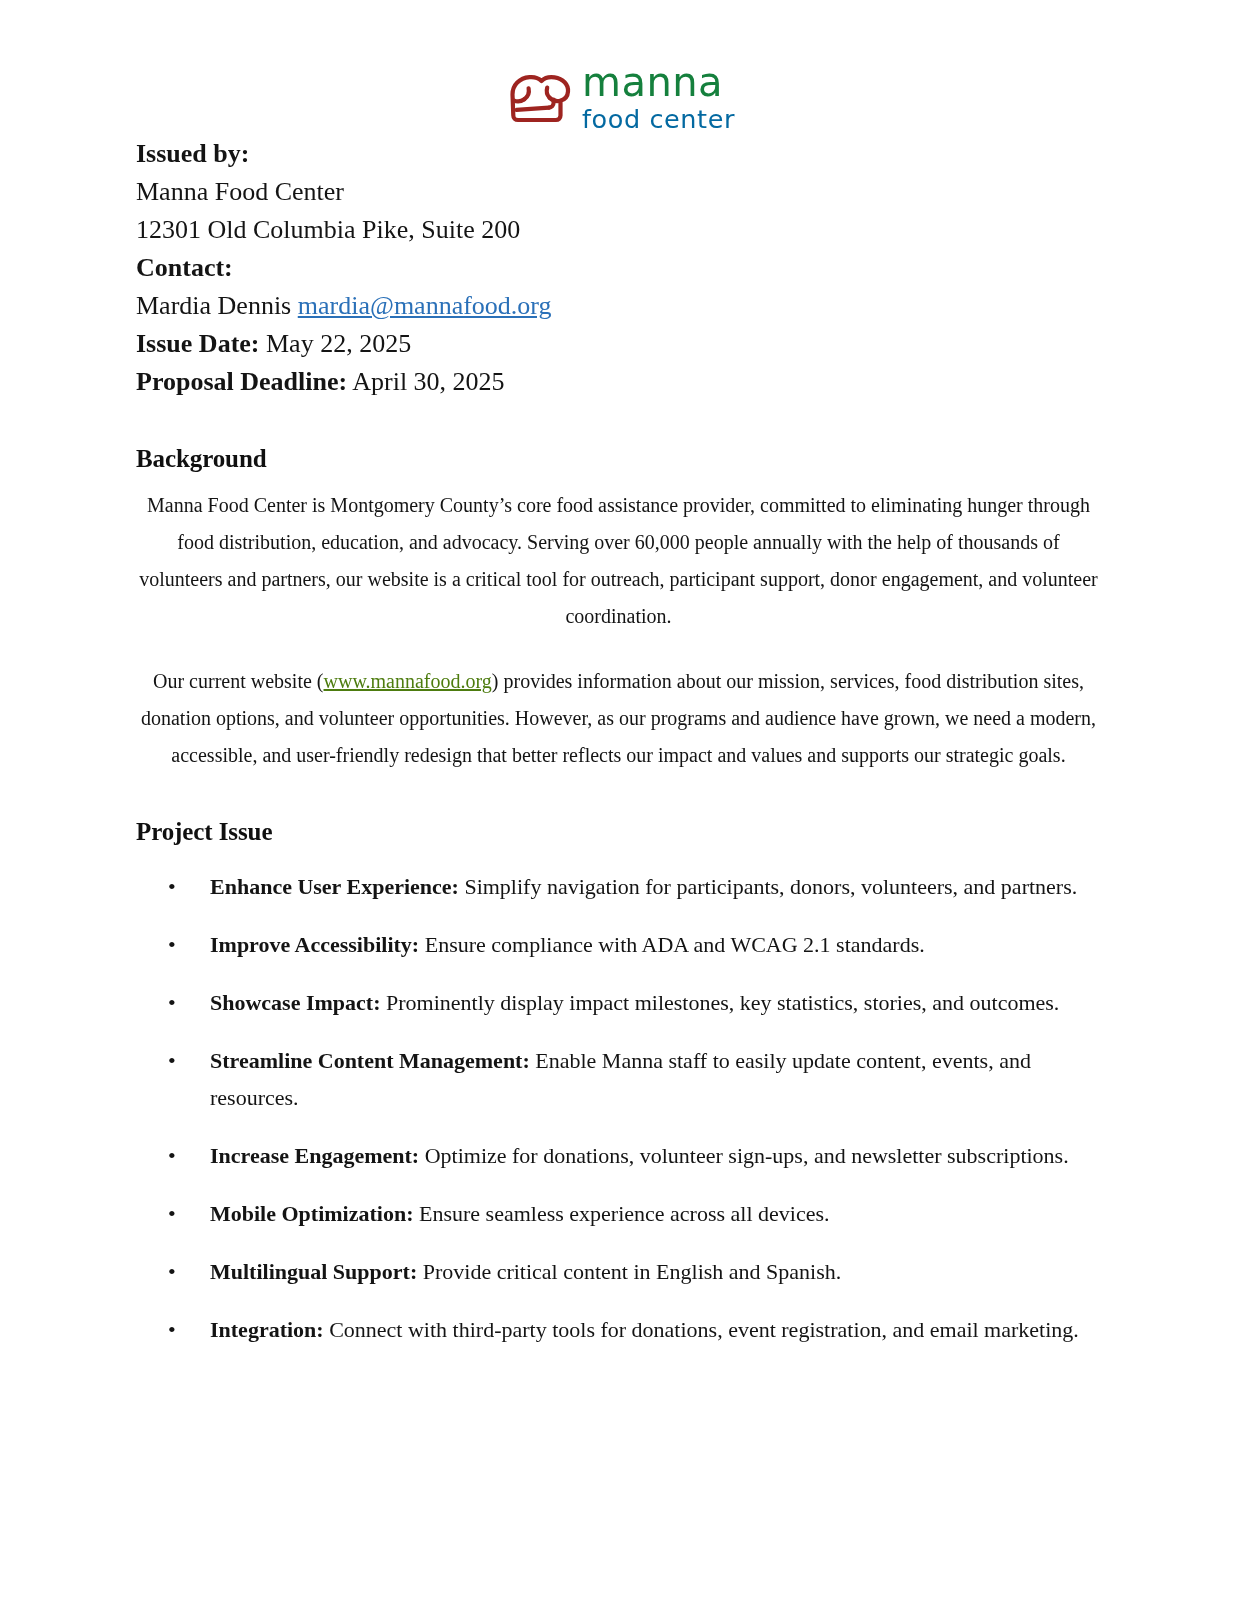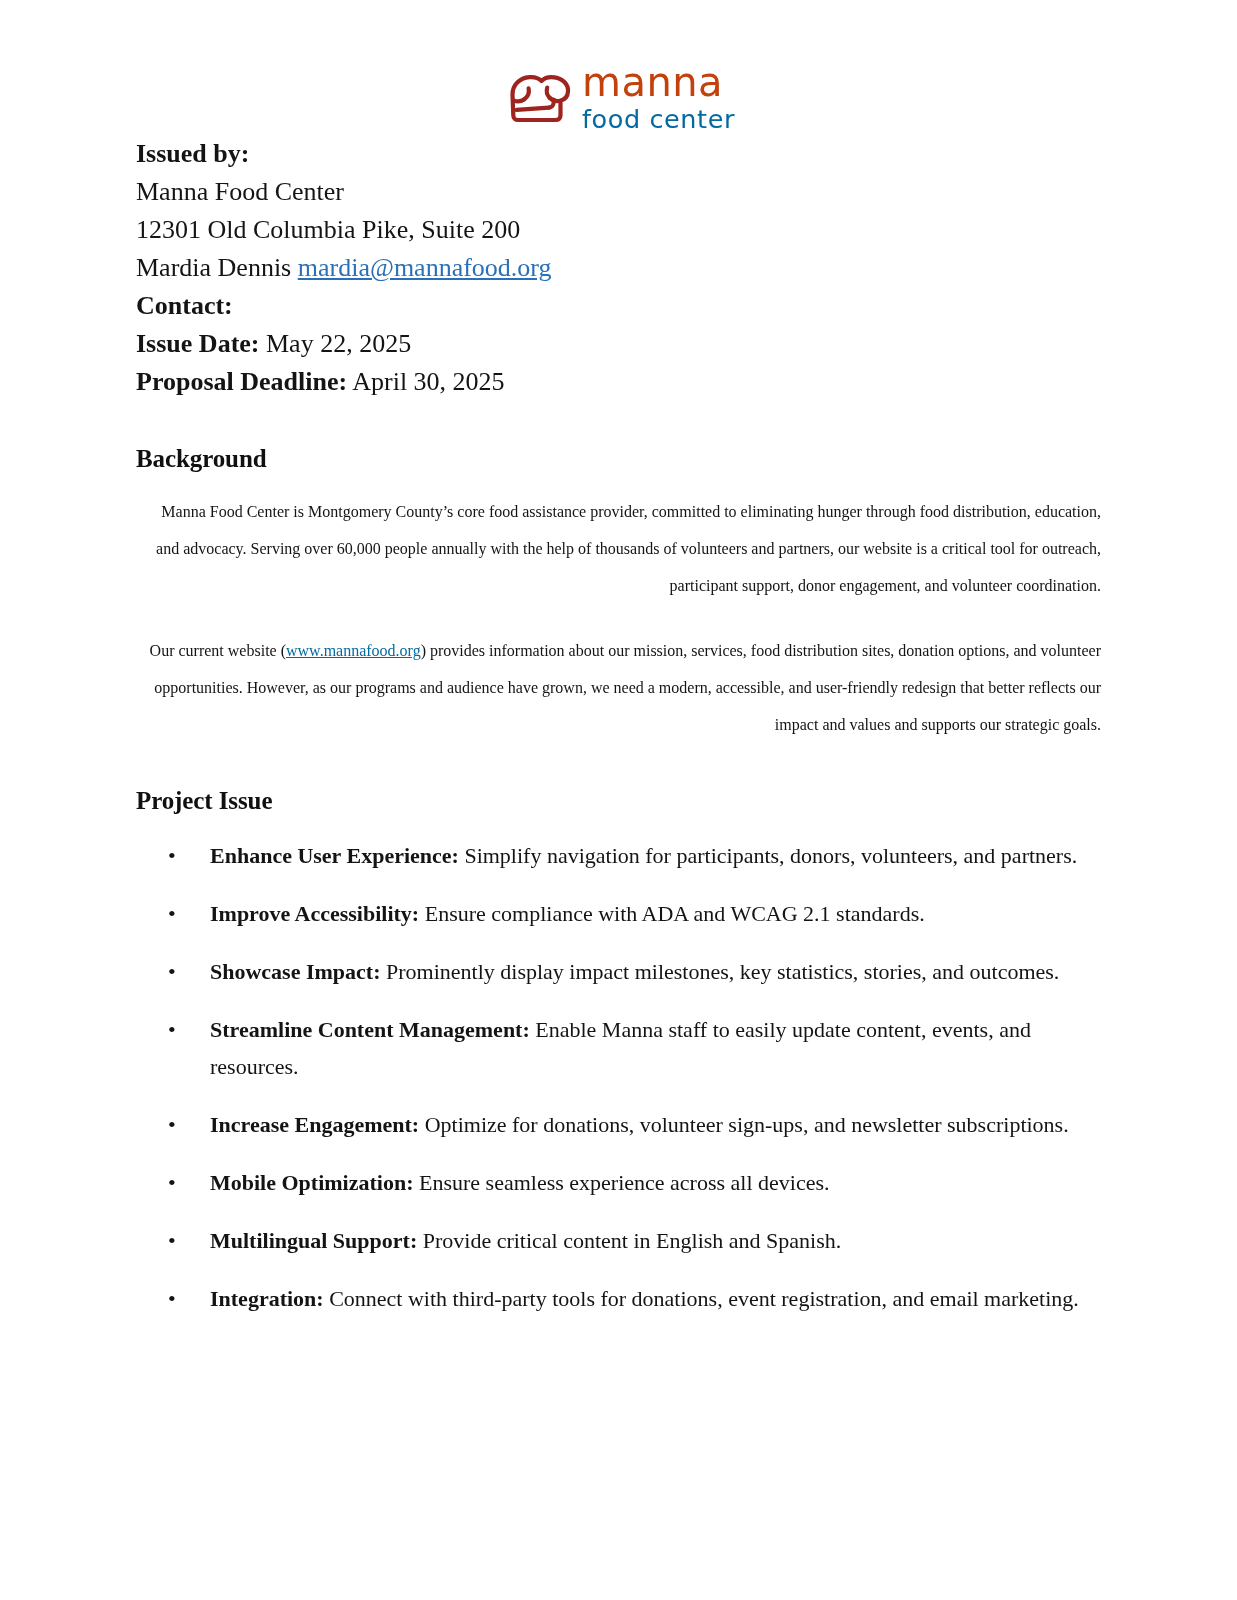--- a/index.html
+++ b/index.html
@@ -46,21 +46,21 @@
     display: flex;
     flex-direction: column;
     justify-content: center;
     line-height: 1;
     padding-bottom: 2px;
   }
   .logo-name {
     font-family: "DejaVu Sans", sans-serif;
     font-size: 40px;
     letter-spacing: 0.5px;
-    color: #c2410c;
+    color: #15803d;
     font-weight: 400;
     line-height: 1.02;
   }
   .logo-sub {
     font-family: "DejaVu Sans", sans-serif;
     font-size: 25.5px;
     letter-spacing: 0.6px;
     color: #0369a1;
     font-weight: 400;
     line-height: 1.08;
@@ -95,37 +95,37 @@
   }
   .dates {
     margin-top: 30px;
   }
 
   a.link-blue {
     color: #2a70b8;
     text-decoration: underline;
   }
   a.link-dark {
-    color: #0369a1;
+    color: #4d7c0f;
     text-decoration: underline;
   }
 
   h2.section {
     font-size: 25px;
     font-weight: bold;
     margin: 44px 0 0 0;
     letter-spacing: -0.1px;
     color: #101010;
   }
 
   p.para {
-    margin: 20px 0 0 0;
-    font-size: 16px;
+    margin: 14px 0 0 0;
+    font-size: 20px;
     line-height: 37px;
-    text-align: right;
+    text-align: center;
     color: #141414;
   }
   p.para + p.para {
     margin-top: 28px;
   }
 
   ul.goals {
     margin: 22px 0 0 0;
     padding: 0 0 0 22px;
     list-style: none;
@@ -175,27 +175,27 @@
     </div>
   </div>
 
 
   <p class="line issued-by">
     <span class="lbl">Issued by:</span>
   </p>
   <p class="line">Manna Food Center</p>
   <p class="line">12301 Old Columbia Pike, Suite 200</p>
 
+  <p class="line block-gap">
+    <span class="lbl">Contact:</span>
+  </p>
   <p class="line">
     <span>Mardia Dennis</span>
     <a class="link-blue" href="#">mardia@mannafood.org</a>
   </p>
-  <p class="line block-gap">
-    <span class="lbl">Contact:</span>
-  </p>
 
   <p class="line dates">
     <span class="lbl">Issue Date:</span>
     <span>May 22, 2025</span>
   </p>
   <p class="line">
     <span class="lbl">Proposal Deadline:</span>
     <span>April 30, 2025</span>
   </p>
 

